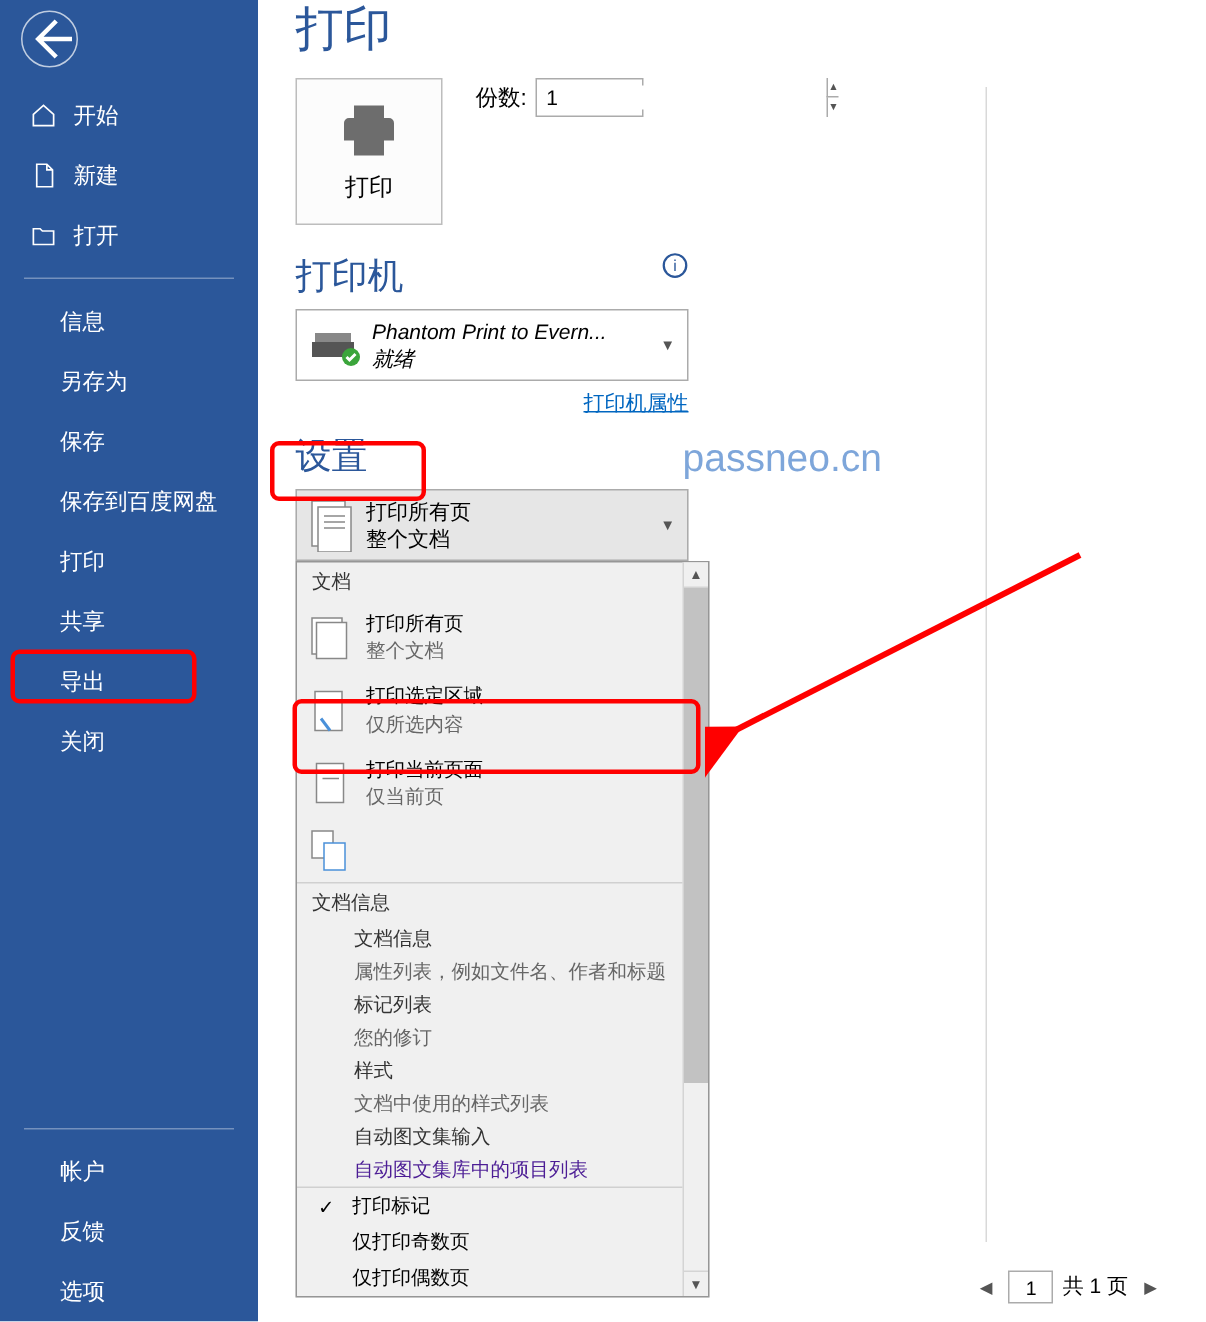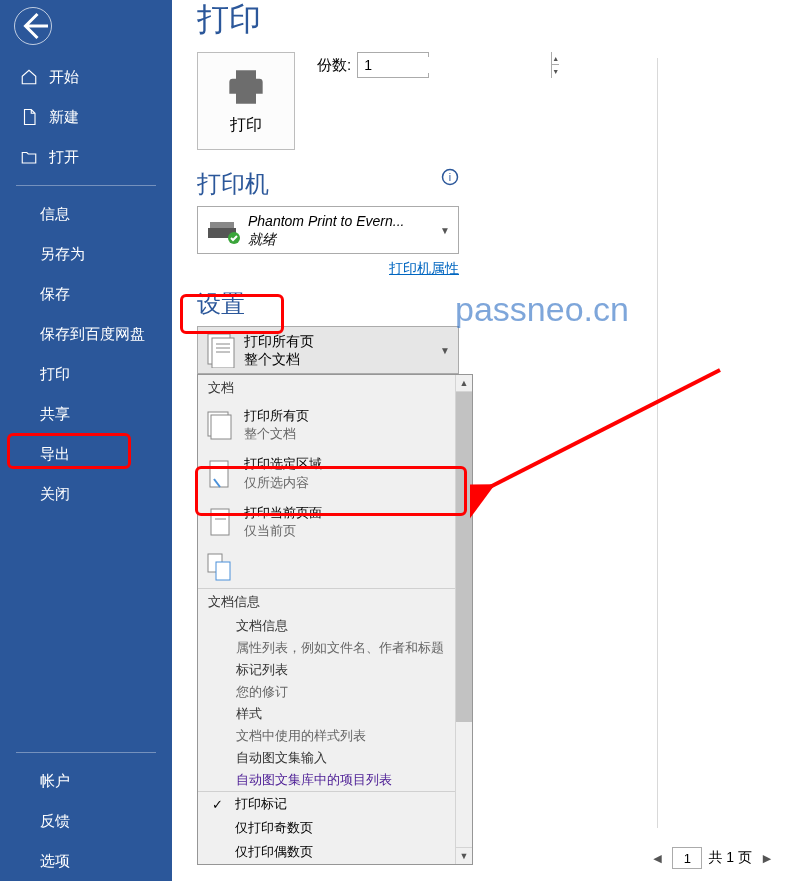--- a/index.html
+++ b/index.html
@@ -45,21 +45,21 @@
 .dropdown-item .text .sub{color:#666;}
 .dropdown .section-head{font-size:13px;padding:4px 10px;color:#333;border-top:1px solid #d0d0d0;}
 .dropdown .indent-item{padding:2px 10px 2px 38px;font-size:13px;color:#333;cursor:pointer;}
 .dropdown .check-item{padding:3px 10px 3px 14px;font-size:13px;display:flex;align-items:center;gap:12px;cursor:pointer;}
 .dropdown-scroll{position:absolute;right:0;top:0;bottom:0;width:17px;background:#f0f0f0;border-left:1px solid #d4d4d4;}
 .dropdown-scroll .sbtn{height:17px;background:#f0f0f0;border-bottom:1px solid #d4d4d4;display:flex;align-items:center;justify-content:center;font-size:9px;color:#555;}
 .dropdown-scroll .sbtn.bot{position:absolute;bottom:0;width:100%;border-top:1px solid #d4d4d4;border-bottom:none;}
 .dropdown-scroll .thumb{position:absolute;top:17px;width:100%;height:330px;background:#c2c2c2;}
 .highlight-red{position:absolute;border:3px solid #FF0000;border-radius:6px;pointer-events:none;z-index:50;}
 .arrow-svg{position:absolute;z-index:60;pointer-events:none;}
-.watermark{position:absolute;color:rgba(57,118,198,0.65);font-size:34px;z-index:40;font-family:Arial,sans-serif;}
+.watermark{position:absolute;color:rgba(57,118,198,0.65);font-size:26px;z-index:40;font-family:Arial,sans-serif;}
 .info-icon{width:18px;height:18px;}
 .pager{position:absolute;right:28px;bottom:12px;display:flex;align-items:center;gap:6px;font-size:14px;}
 .pager .pbtn{width:18px;height:20px;display:flex;align-items:center;justify-content:center;color:#555;cursor:pointer;font-size:11px;}
 .pager input{width:30px;height:22px;border:1px solid #ababab;text-align:center;font-size:13px;}
 .preview-border{position:absolute;left:485px;top:58px;width:310px;height:770px;border-left:1px solid #d9d9d9;}
 </style>
 </head>
 <body>
 
 <div class="app">

